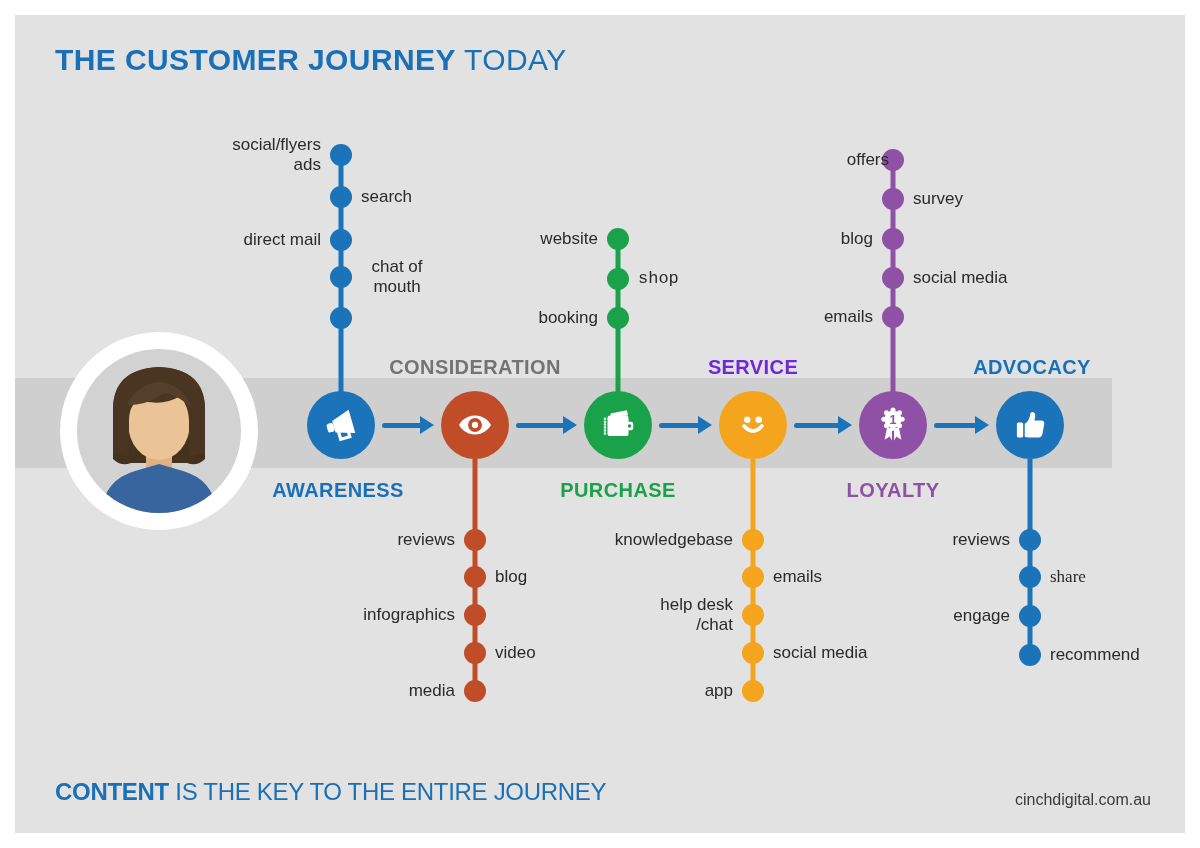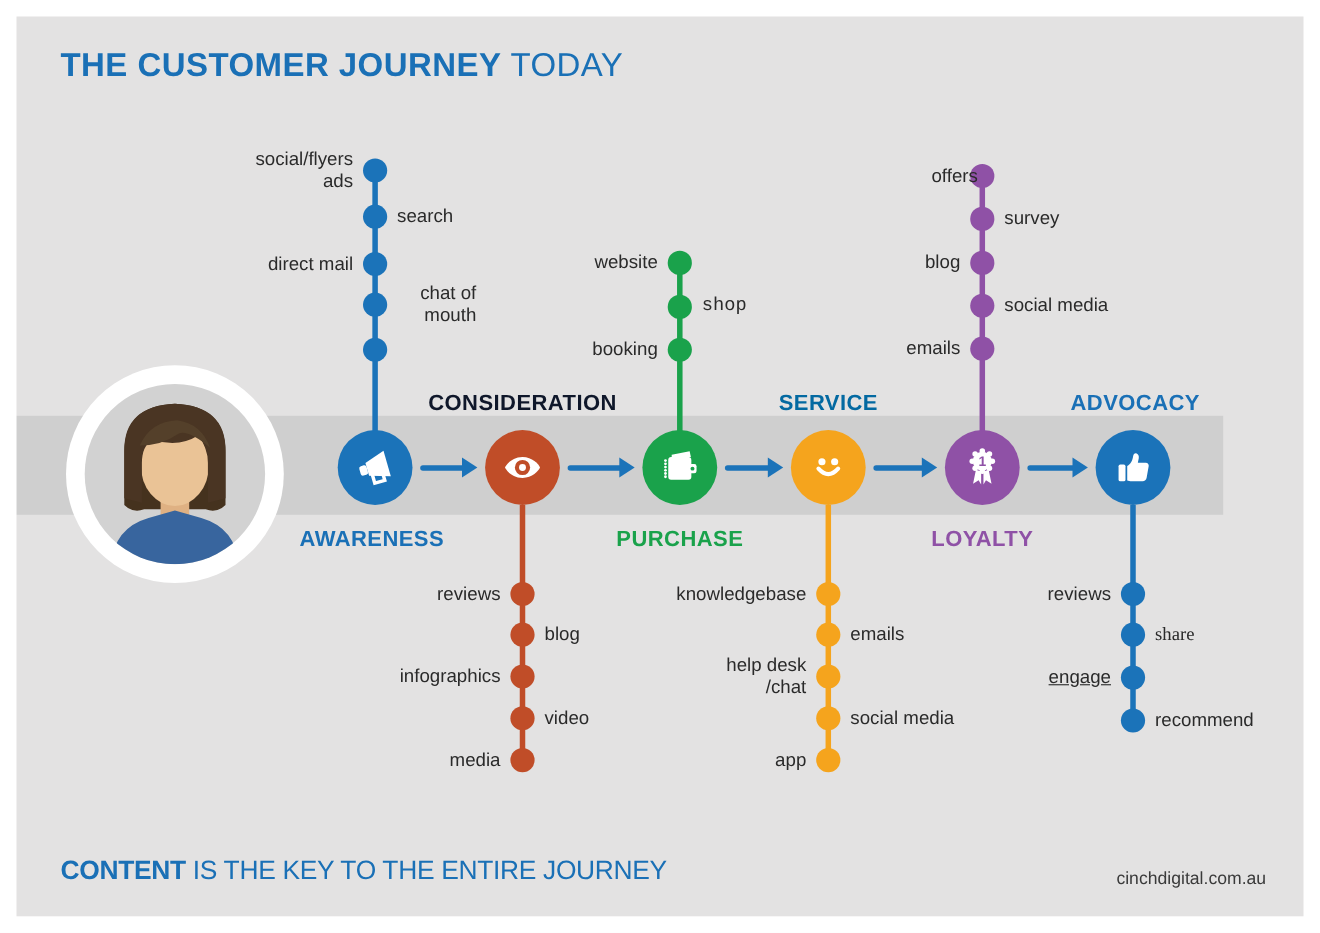--- a/index.html
+++ b/index.html
@@ -11,31 +11,31 @@
   .title .light { font-weight:400; }
 
   .footer-line { position:absolute; left:40px; top:763px; font-size:24px; font-weight:400; color:#1a70b6; letter-spacing:-0.3px; white-space:nowrap; }
   .footer-line .strong { font-weight:700; }
   .website { position:absolute; right:34px; top:776px; font-size:16px; color:#3a3a3a; }
 
   .chain-line { position:absolute; width:5px; transform:translateX(-50%); }
   .dot { position:absolute; width:22px; height:22px; border-radius:50%; transform:translate(-50%,-50%); }
   .lbl { position:absolute; font-size:17px; line-height:20px; color:#2a2a2a; white-space:nowrap; }
   .lbl.left  { transform:translate(-100%,-50%); text-align:right; }
-  .lbl.right { transform:translate(0,-50%); text-align:right; }
+  .lbl.right { transform:translate(0,-50%); text-align:center; }
   .lbl.wrap  { white-space:normal; }
 
   .stage-circle { position:absolute; width:68px; height:68px; border-radius:50%; transform:translate(-50%,-50%);
                   display:flex; align-items:center; justify-content:center; }
   .stage-name { position:absolute; transform:translateX(-50%); font-size:20px; font-weight:700; letter-spacing:0.4px; white-space:nowrap; }
 
   .c-blue   { background:#1b73b9; } .t-blue   { color:#1a70b6; }
-  .c-red    { background:#c04d28; } .t-red    { color:#0f172a; }
+  .c-red    { background:#c04d28; } .t-red    { color:#737373; }
   .c-green  { background:#1aa24b; } .t-green  { color:#1aa24b;text-align:right; }
-  .c-orange { background:#f5a41d; } .t-orange { color:#0369a1; }
+  .c-orange { background:#f5a41d; } .t-orange { color:#6d28d9; }
   .c-purple { background:#8f51a6; } .t-purple { color:#8f51a6; }
 
   .arrow { position:absolute; top:401px; height:18px; }
   .arrow .shaft { position:absolute; left:0; right:11px; top:6.5px; height:5px; background:#1b73b9; border-radius:2.5px; }
   .arrow .head  { position:absolute; right:0; top:0; width:0; height:0;
                   border-left:14px solid #1b73b9; border-top:9px solid transparent; border-bottom:9px solid transparent; }
 
   .avatar { position:absolute; left:45px; top:317px; width:198px; height:198px; border-radius:50%; background:#ffffff;
             display:flex; align-items:center; justify-content:center; }
   .avatar-inner { width:164px; height:164px; border-radius:50%; background:#d2d2d2; overflow:hidden; }
@@ -107,21 +107,21 @@
   <div class="lbl right" style="left:898px; top:263px;">social media</div>
   <div class="lbl left" style="left:858px; top:302px;">emails</div>
 
   <div class="chain-line c-blue" style="left:1015px; top:444px; height:196px;"></div>
   <div class="dot c-blue" style="left:1015px; top:525px;"></div>
   <div class="dot c-blue" style="left:1015px; top:562px;"></div>
   <div class="dot c-blue" style="left:1015px; top:601px;"></div>
   <div class="dot c-blue" style="left:1015px; top:640px;"></div>
   <div class="lbl left" style="left:995px;  top:525px;">reviews</div>
   <div class="lbl right" style="left:1035px; top:562px;font-family:Liberation Serif, serif;">share</div>
-  <div class="lbl left" style="left:995px;  top:601px;text-decoration:underline;">engage</div>
+  <div class="lbl left" style="left:995px;  top:601px;">engage</div>
   <div class="lbl right" style="left:1035px; top:640px;">recommend</div>
 
   <div class="stage-circle c-blue" style="left:326px; top:410px;">
     <svg width="42" height="42" viewBox="0 0 40 40">
       <g fill="#ffffff" transform="rotate(-16 20 20)">
         <path d="M31 8 L31 31 L13 25.5 L13 14 Z"></path>
         <rect x="6.5" y="15.5" width="6.5" height="8.5" rx="2"></rect>
         <path d="M16 25 v8 h9 v-5.5" fill="none" stroke="#ffffff" stroke-width="3"></path>
       </g>
     </svg>

